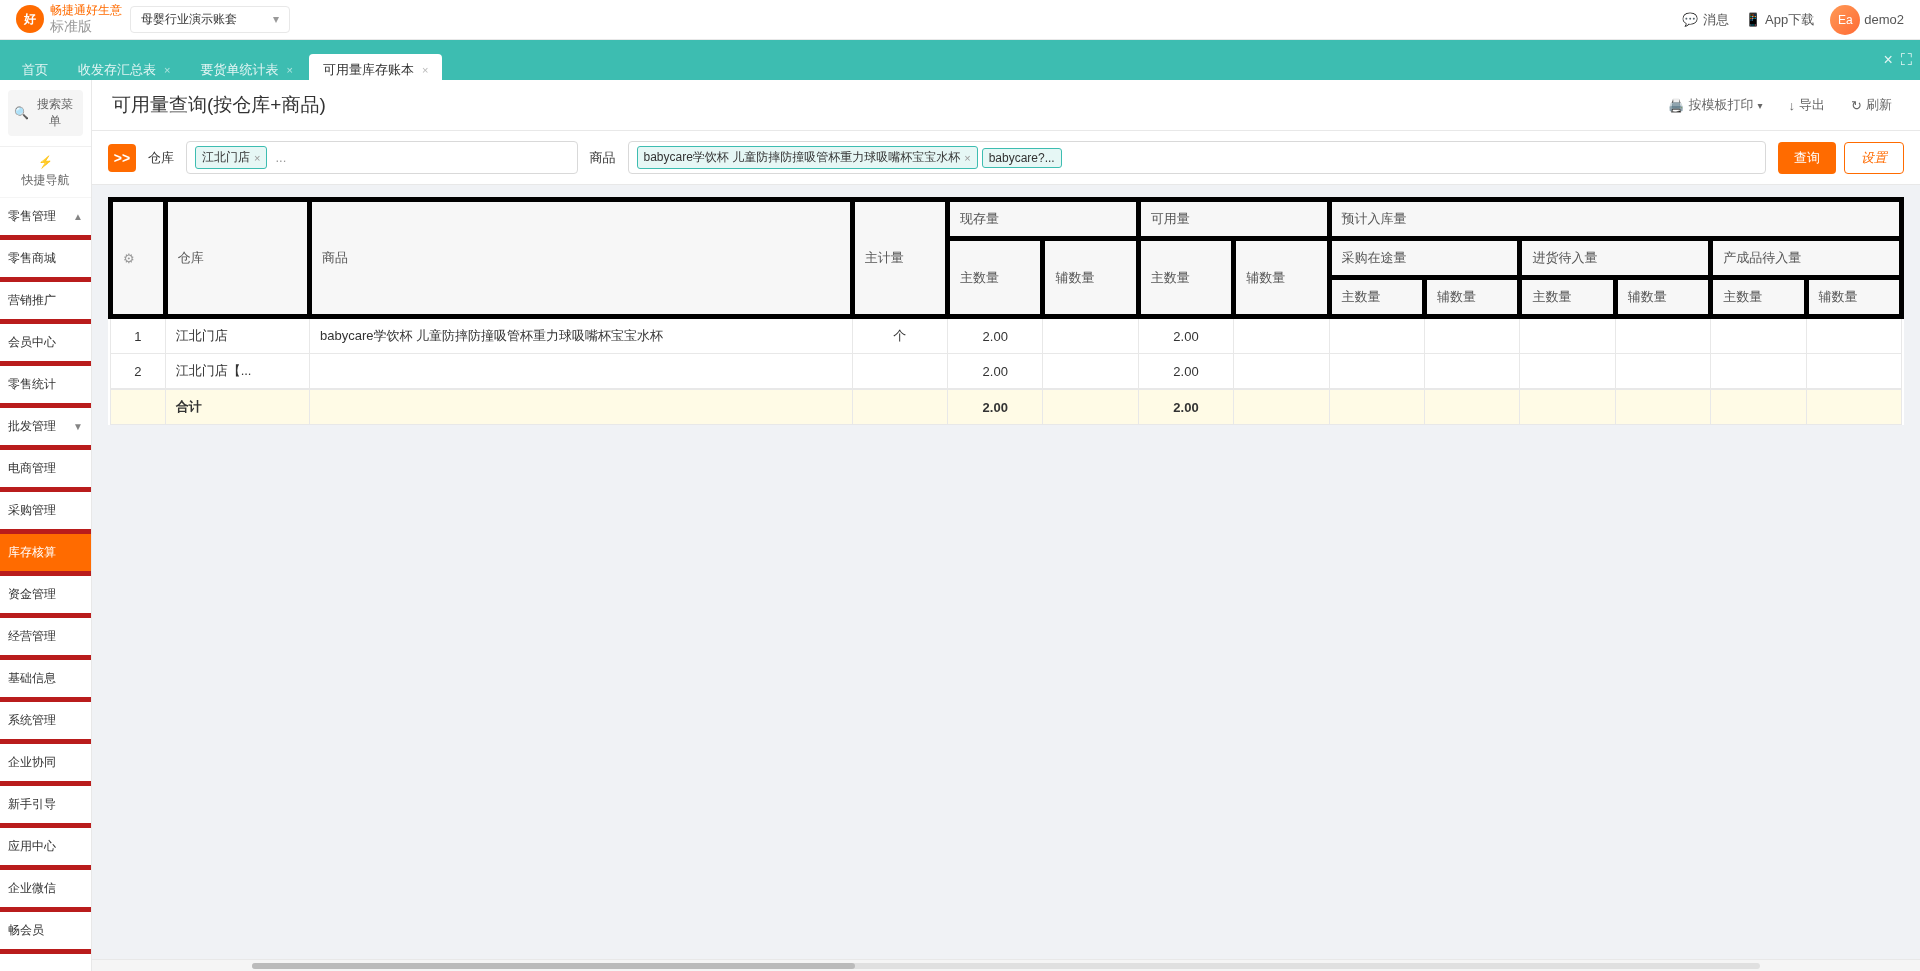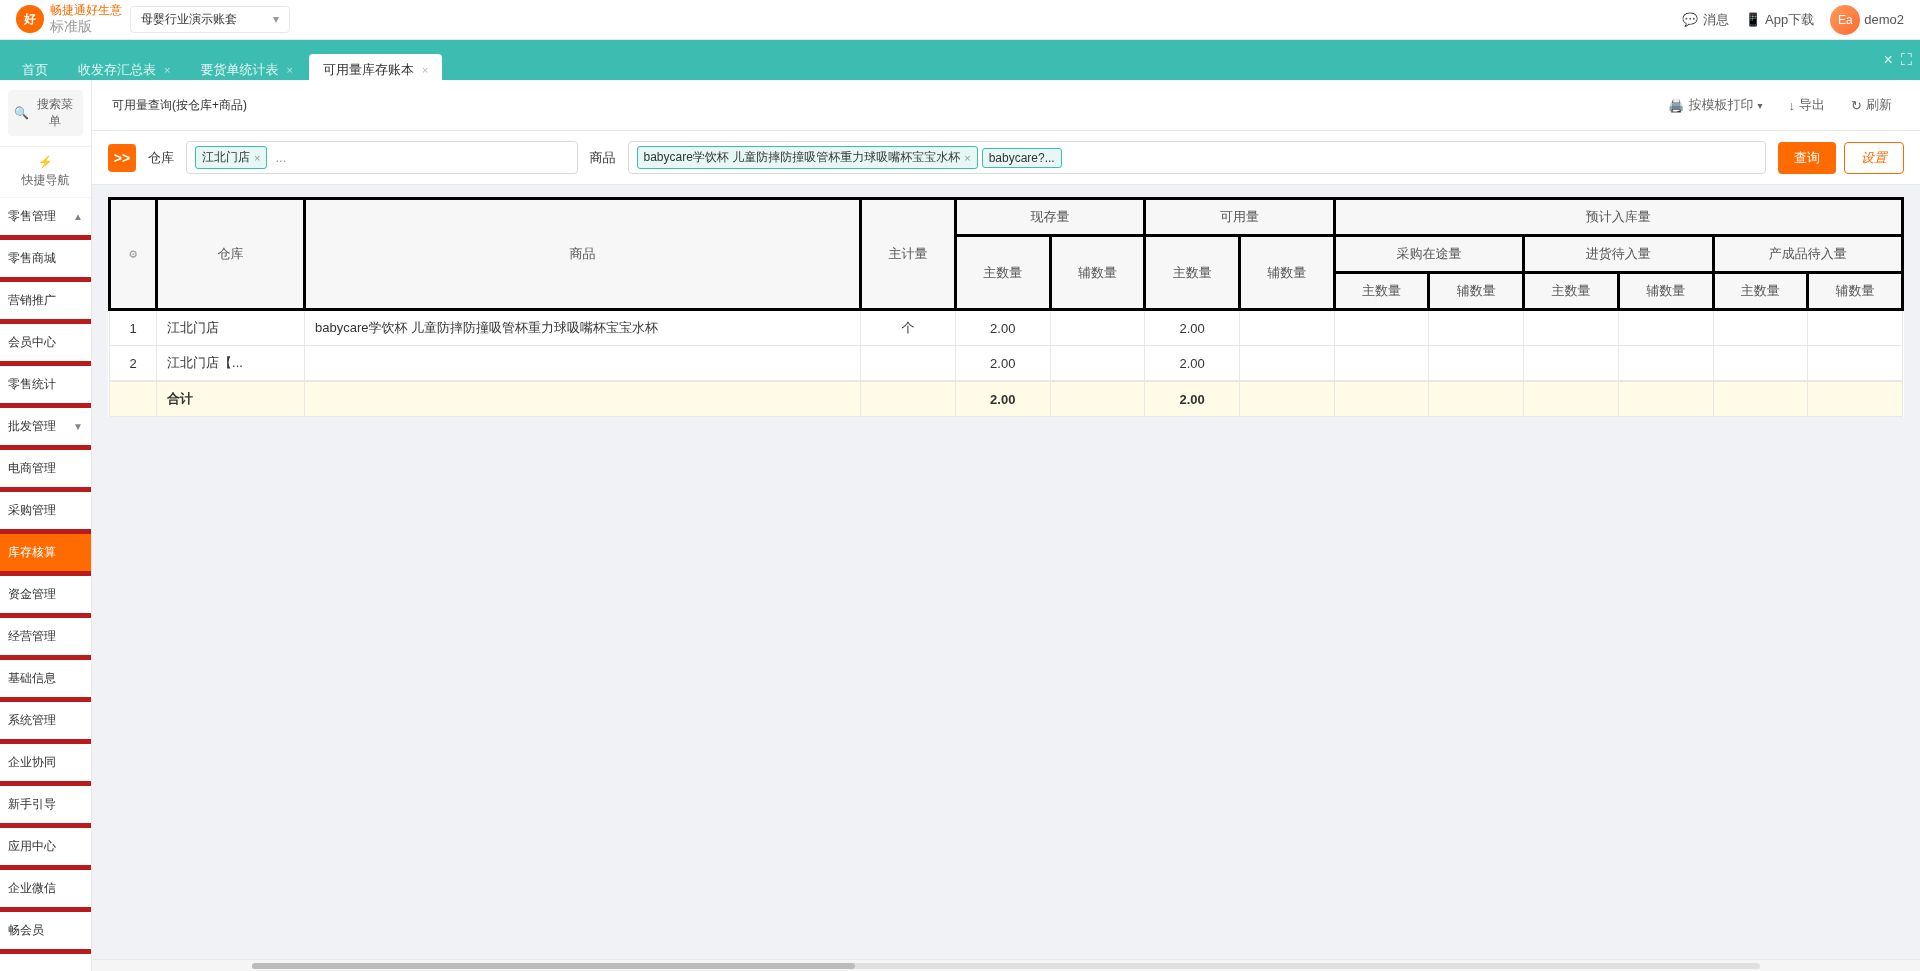--- a/index.html
+++ b/index.html
@@ -35,41 +35,41 @@
     .sidebar-search { padding: 10px 8px; border-bottom: 1px solid #f0f0f0; }
     .sidebar-search-btn { width: 100%; padding: 6px; background: #f5f5f5; border: none; border-radius: 4px; cursor: pointer; font-size: 12px; color: #666; display: flex; align-items: center; gap: 4px; justify-content: center; }
     .sidebar-nav-btn { width: 100%; padding: 8px; background: #fff; border: none; cursor: pointer; font-size: 12px; color: #666; display: flex; flex-direction: column; align-items: center; gap: 3px; border-bottom: 1px solid #f5f5f5; }
     .sidebar-menu-item { width: 100%; padding: 10px 8px; background: #fff; border: none; cursor: pointer; font-size: 12px; color: #333; display: flex; align-items: center; justify-content: space-between; border-bottom: 5px solid #b91c1c; }
     .sidebar-menu-item.active { background: #ff6b00; color: #fff; }
     .sidebar-menu-item .arrow { font-size: 10px; opacity: 0.6; }
 
     
     .content { flex: 1; display: flex; flex-direction: column; overflow: hidden; background: #f0f2f5; }
     .page-header { background: #fff; padding: 12px 20px; border-bottom: 1px solid #e8e8e8; display: flex; align-items: center; justify-content: space-between; flex-shrink: 0; }
-    .page-title { font-size: 12px; font-weight: 500; color: #333; }
+    .page-title { font-size: 19px; font-weight: 500; color: #333; }
     .page-actions { display: flex; align-items: center; gap: 10px; }
     .page-action-btn { display: flex; align-items: center; gap: 4px; cursor: pointer; font-size: 13px; color: #666; padding: 4px 8px; border-radius: 4px; }
     .page-action-btn .dropdown-arrow { font-size: 10px; }
 
     
     .filter-bar { background: #fff; padding: 10px 16px; border-bottom: 1px solid #e8e8e8; display: flex; align-items: center; gap: 12px; flex-shrink: 0; }
     .filter-expand-btn { width: 28px; height: 28px; background: #ff6b00; border: none; border-radius: 4px; cursor: pointer; color: white; display: flex; align-items: center; justify-content: center; font-size: 14px; font-weight: bold; flex-shrink: 0; }
     .filter-label { font-size: 13px; color: #333; white-space: nowrap; }
     .filter-input-area { display: flex; align-items: center; flex: 1; border: 1px solid #d9d9d9; border-radius: 4px; padding: 4px 8px; min-height: 32px; flex-wrap: wrap; gap: 4px; }
     .filter-tag { display: flex; align-items: center; gap: 4px; background: #e6f7f5; border: 1px solid #3dbdb1; border-radius: 3px; padding: 2px 6px; font-size: 12px; color: #333; }
     .filter-tag .tag-close { cursor: pointer; color: #999; font-size: 11px; }
     .filter-more-btn { color: #999; cursor: pointer; padding: 0 4px; }
     .filter-actions { display: flex; gap: 8px; }
     .btn-primary { background: #ff6b00; color: white; border: none; border-radius: 4px; padding: 6px 16px; cursor: pointer; font-size: 13px; }
     .btn-secondary { background: white; color: #ff6b00; border: 1px solid #ff6b00; border-radius: 4px; padding: 6px 16px; cursor: pointer; font-size: 13px; font-style: italic; }
 
     
     .table-area { flex: 1; overflow: auto; padding: 12px 16px 0 16px; }
     .data-table { width: 100%; border-collapse: collapse; background: #fff; border: 1px solid #e8e8e8; font-size: 13px; }
-    .data-table th { background: #f7f7f7; border: 3px solid #000000; padding: 8px 10px; text-align: center; font-weight: 500; color: #555; white-space: nowrap; font-family: Liberation Mono, monospace; }
+    .data-table th { background: #f7f7f7; border: 5px solid #000000; padding: 8px 10px; text-align: left; font-weight: 500; color: #555; white-space: nowrap; }
     .data-table td { border: 1px solid #e8e8e8; padding: 8px 10px; text-align: center; color: #333; }
     .data-table .left-align { text-align: left; }
     .settings-icon { color: #999; cursor: pointer; }
     .col-group-header { background: #f0f2f5; }
 
     
     .table-footer { background: #fffbe6; border-top: 2px solid #e8e8e8; }
     .table-footer td { font-weight: 600; color: #333; }
 
     

